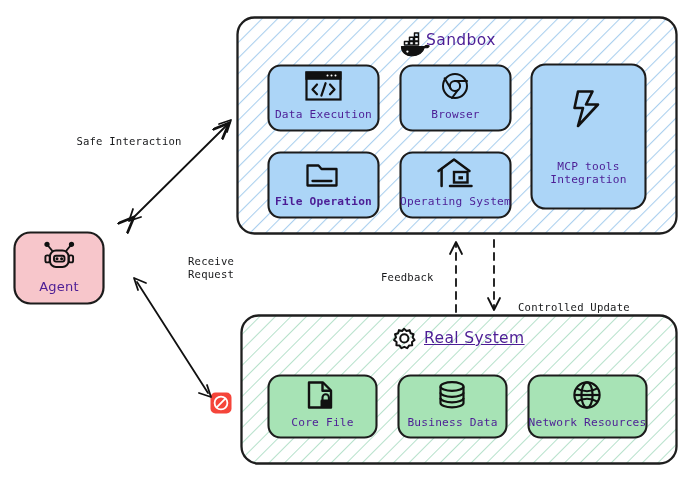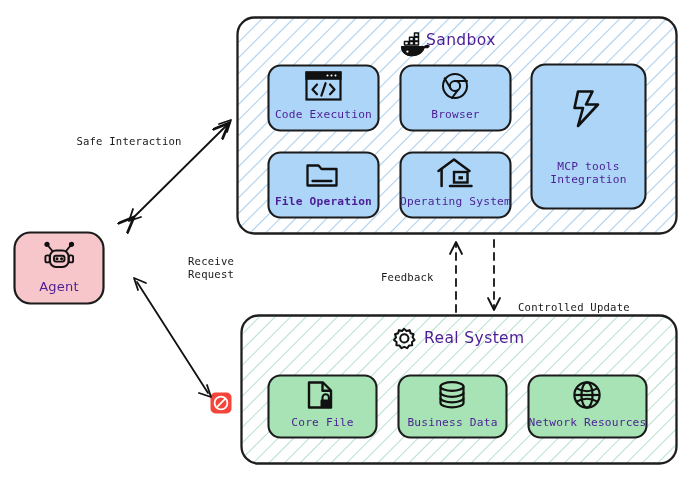--- a/index.html
+++ b/index.html
@@ -235,25 +235,25 @@
       <circle cx="14" cy="14" r="12.6" fill="none" stroke="#111111" stroke-width="2.2"></circle>
       <ellipse cx="14" cy="14" rx="5.6" ry="12.6" fill="none" stroke="#111111" stroke-width="2.2"></ellipse>
       <line x1="1.6" y1="14" x2="26.4" y2="14" stroke="#111111" stroke-width="2.2"></line>
       <path d="M3.7,7.4 C6.8,9.3 10.2,10.2 14,10.2 C17.8,10.2 21.2,9.3 24.3,7.4" fill="none" stroke="#111111" stroke-width="2.0"></path>
       <path d="M3.7,20.6 C6.8,18.7 10.2,17.8 14,17.8 C17.8,17.8 21.2,18.7 24.3,20.6" fill="none" stroke="#111111" stroke-width="2.0"></path>
     </g>
   </svg>
 
   <div class="lbl group-title" style="left:426px; top:31px; width:160px; text-align:left;">Sandbox</div>
 
-  <div class="lbl group-title" style="left:424px; top:329px; width:180px; text-align:left;">Real System</div>
+  <div class="lbl group-title" style="left:424px; top:329px; width:180px; text-align:left;text-decoration:underline;">Real System</div>
 
   <div class="lbl agent-label" style="left:14px; top:279px; width:90px;">Agent</div>
 
-  <div class="lbl node-label" style="left:266px; top:108px; width:115px;">Code Execution</div>
+  <div class="lbl node-label" style="left:266px; top:108px; width:115px;">Data Execution</div>
 
   <div class="lbl node-label" style="left:398px; top:108px; width:115px;">Browser</div>
 
   <div class="lbl node-label" style="left:266px; top:195px; width:115px;font-weight:bold;">File Operation</div>
 
   <div class="lbl node-label" style="left:397px; top:195px; width:117px;">Operating System</div>
 
   <div class="lbl node-label" style="left:530px; top:160px; width:117px;">MCP tools
 Integration</div>
 

